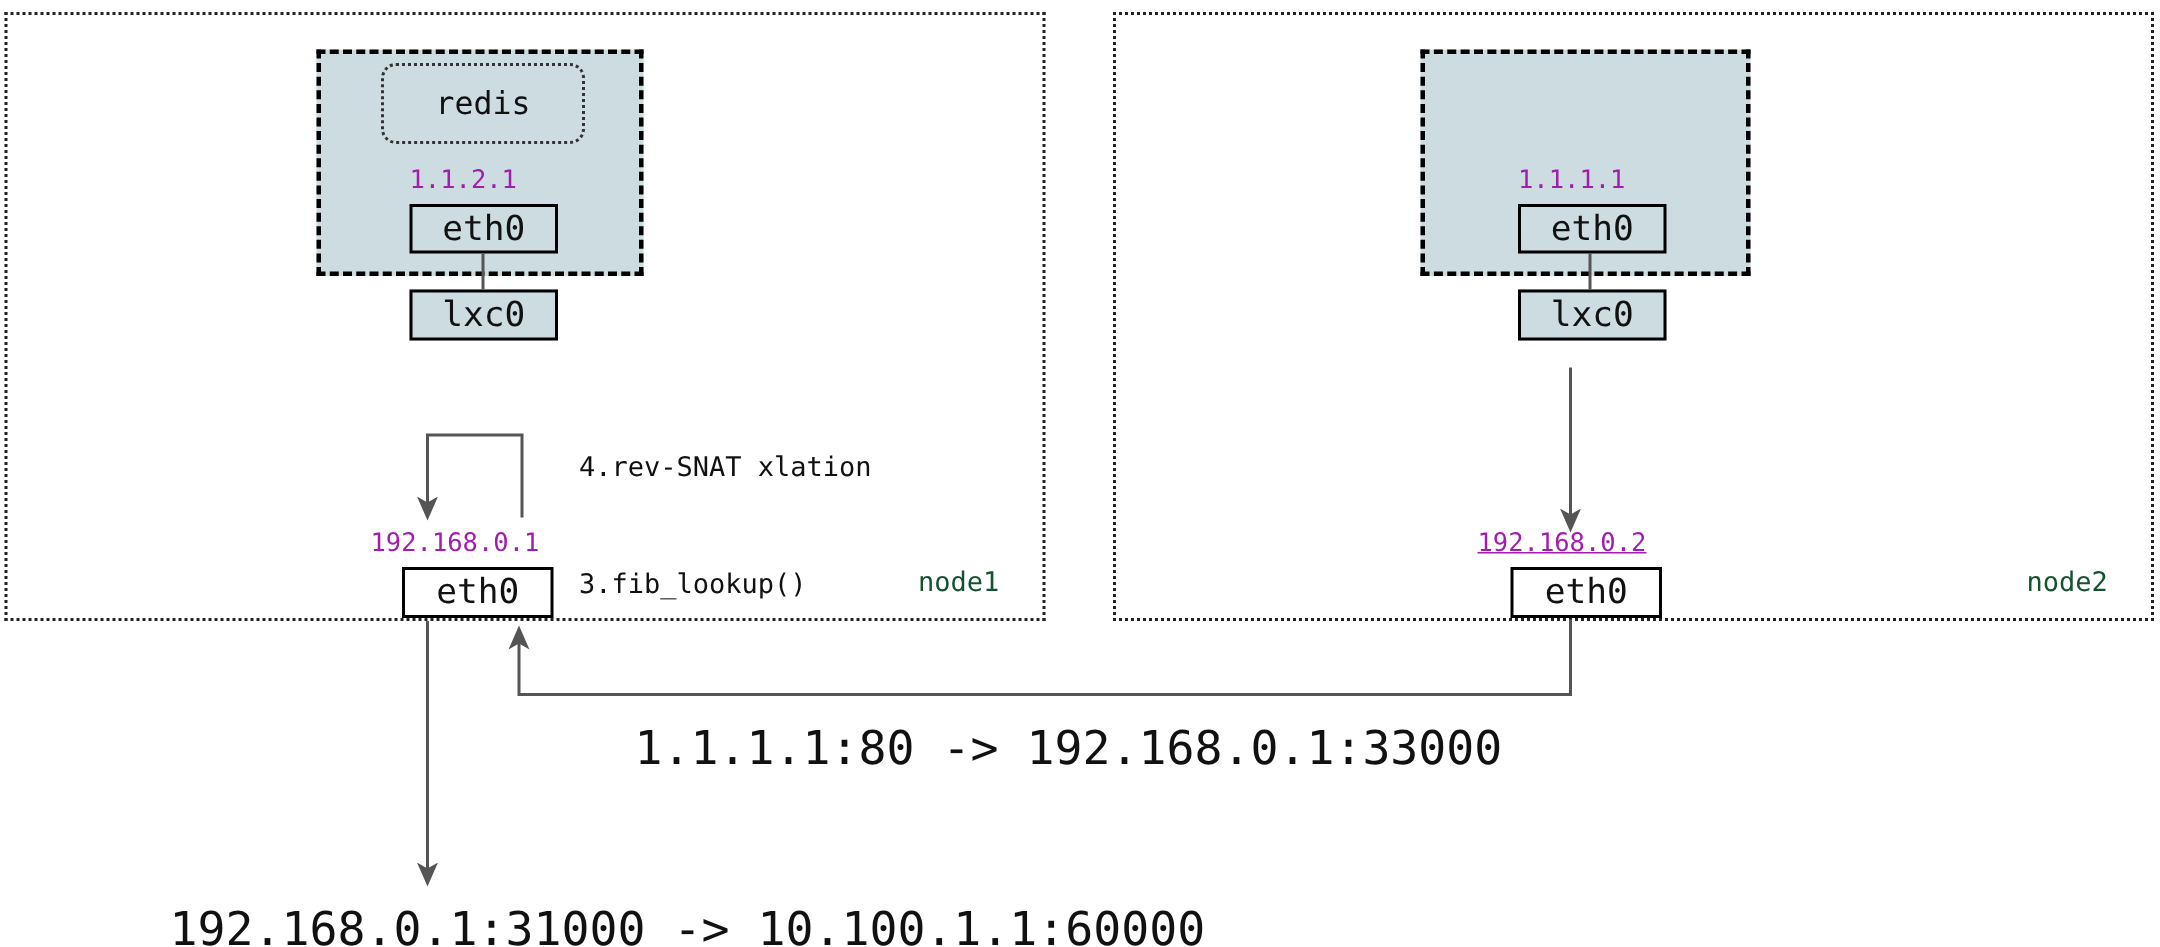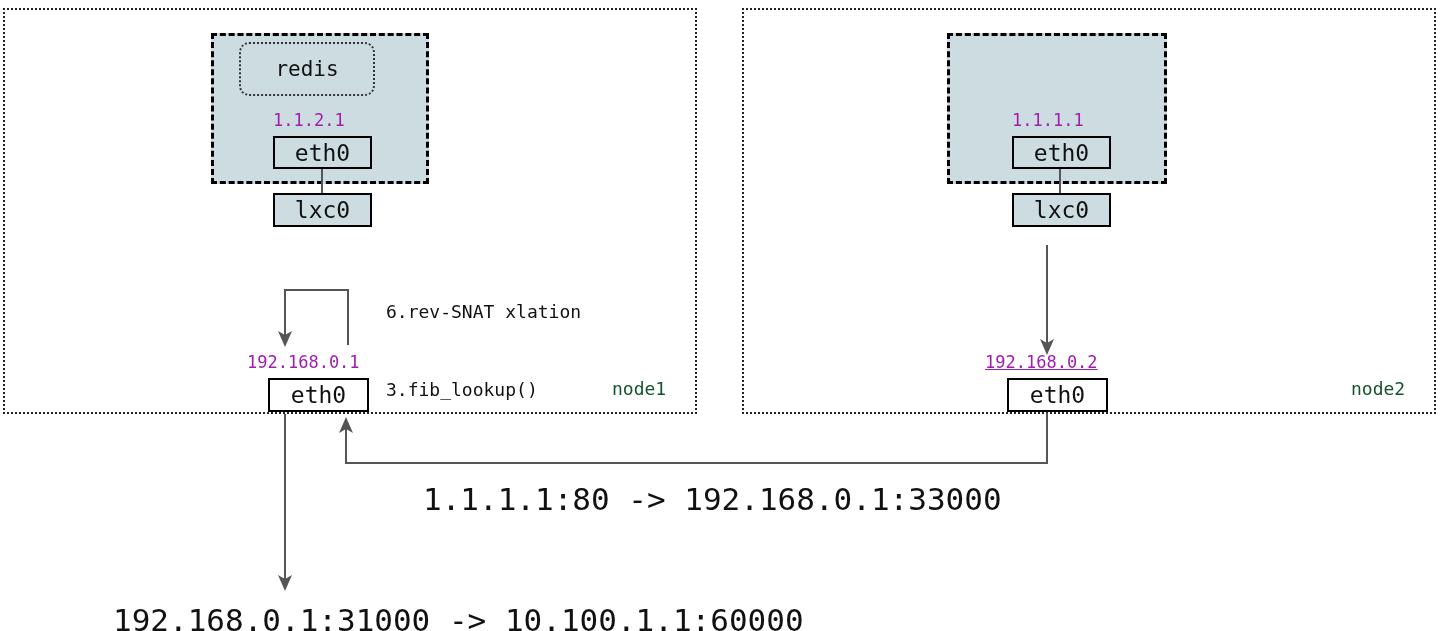--- a/index.html
+++ b/index.html
@@ -93,31 +93,31 @@
 </style>
 </head>
 <body>
 
 <div id="canvas">
 
   <div class="node-box" style="left:3px; top:8px; width:694px; height:406px;"></div>
   <div class="node-label" style="left:612px; top:378px;">node1</div>
 
   <div class="netns-box" style="left:211px; top:33px; width:218px; height:151px;"></div>
-  <div class="app-box" style="left:239px; top:42px; width:136px; height:54px;">redis</div>
+  <div class="app-box" style="left:254px; top:42px; width:136px; height:54px;">redis</div>
   <div class="ip-label" style="left:273px; top:110px; width:100px;">1.1.2.1</div>
   <div class="iface-box" style="left:273px; top:136px; width:99px; height:33px;">eth0</div>
 
   <div class="iface-box" style="left:273px; top:193px; width:99px; height:34px;">lxc0</div>
 
   <div class="ip-label" style="left:247px; top:352px; width:146px;">192.168.0.1</div>
   <div class="iface-box plain" style="left:268px; top:378px; width:101px; height:34px;">eth0</div>
 
   <div class="steps" style="left: 386px; top: 247px;">
-    <div>6.rev-SNAT xlation</div>
+    <div>4.rev-SNAT xlation</div>
     <div>3.fib_lookup()</div>
   </div>
 
   <div class="node-box" style="left:742px; top:8px; width:694px; height:406px;"></div>
   <div class="node-label" style="left:1351px; top:378px;">node2</div>
 
   <div class="netns-box" style="left:947px; top:33px; width:220px; height:151px;"></div>
   <div class="ip-label" style="left:1012px; top:110px; width:100px;">1.1.1.1</div>
   <div class="iface-box" style="left:1012px; top:136px; width:99px; height:33px;">eth0</div>
 

